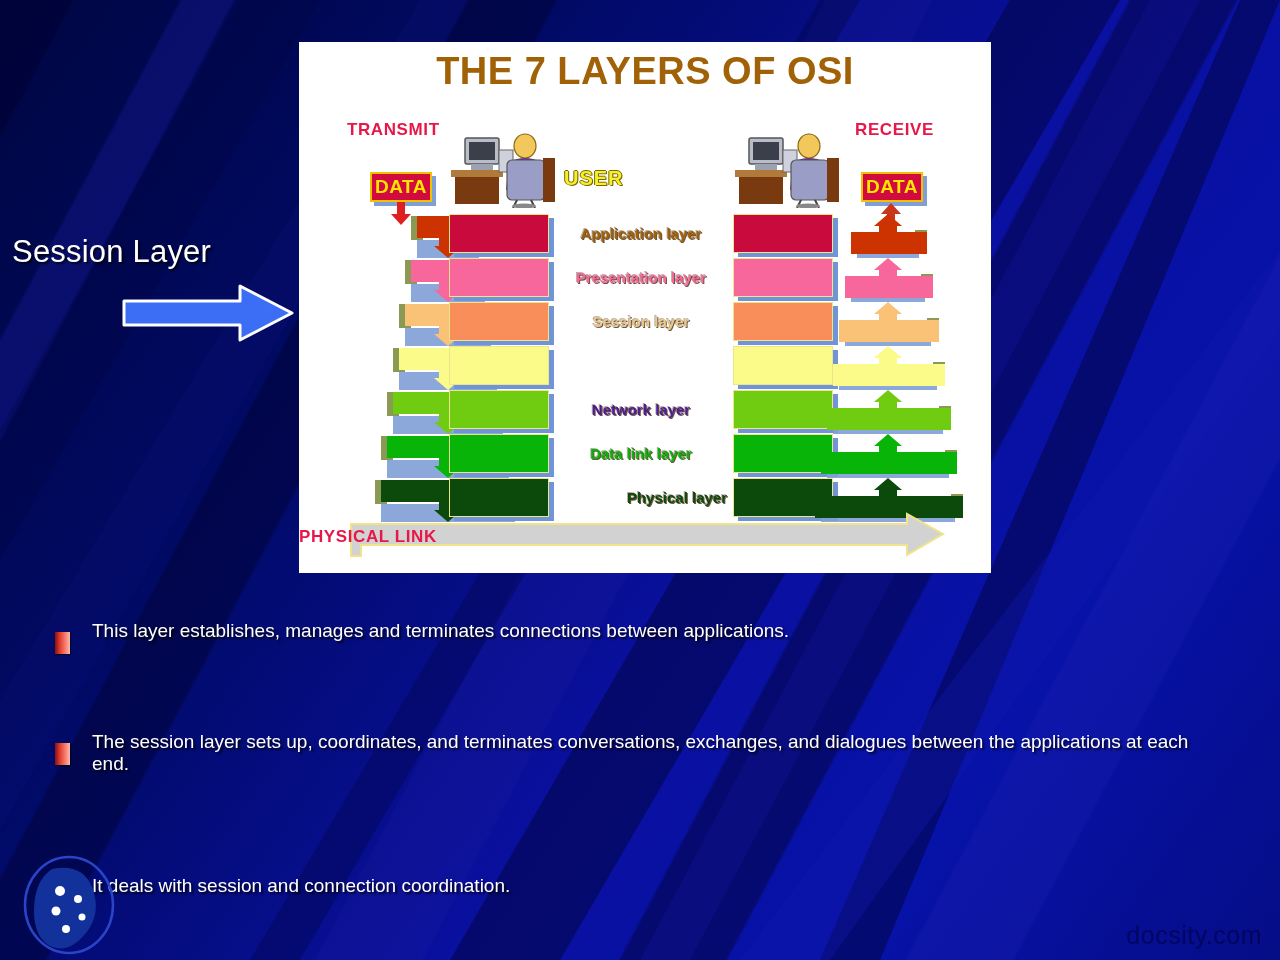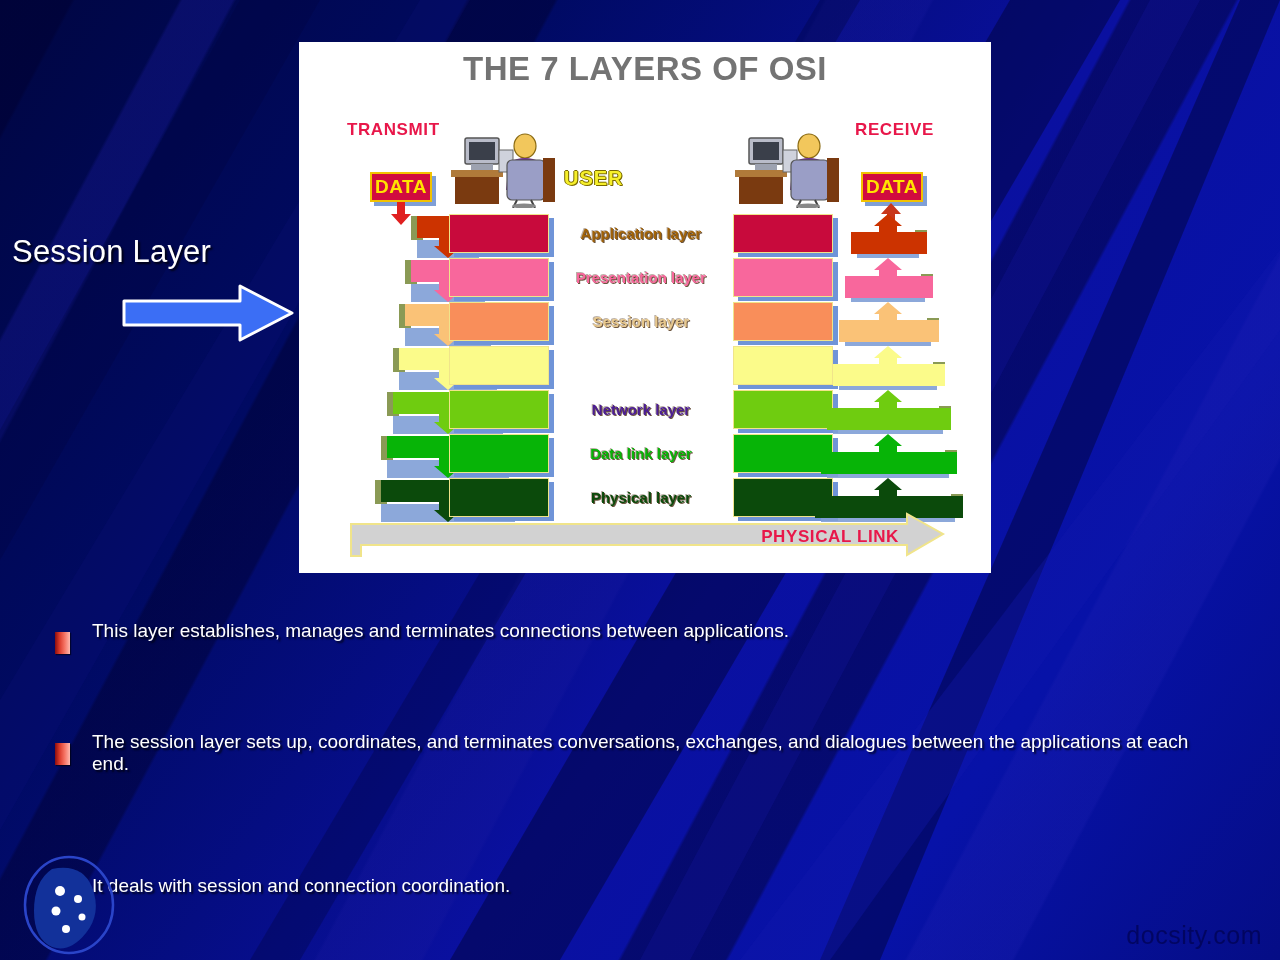--- a/index.html
+++ b/index.html
@@ -44,21 +44,21 @@
   
   #pointer-arrow{position:absolute;left:122px;top:283px;width:172px;height:60px;}
 
   
   #osi-figure{
     position:absolute;left:299px;top:42px;width:692px;height:531px;
     background:#ffffff;
   }
   .fig-title{
     position:absolute;top:8px;left:0;width:100%;text-align:center;
-    font-size:33px;font-weight:bold;color:#737373;letter-spacing:.5px;
+    font-size:38px;font-weight:bold;color:#a16207;letter-spacing:.5px;
     font-family:"Liberation Sans","DejaVu Sans",sans-serif;
   }
   .side-label{
     position:absolute;font-size:17px;font-weight:bold;color:#e8174a;
     letter-spacing:.6px;
   }
   #label-transmit{left:48px;top:78px;}
   #label-receive{left:556px;top:78px;}
   #label-user{
     position:absolute;left:265px;top:125px;font-size:20px;font-weight:bold;
@@ -87,21 +87,21 @@
     white-space:nowrap;
   }
 
   
   .tx-arrow{position:absolute;}
   .rx-arrow{position:absolute;}
 
   
   #physical-link{position:absolute;left:48px;top:470px;width:600px;height:45px;}
   #physical-link-text{
-    position:absolute;left:0;top:478px;width:600px;text-align:right;
+    position:absolute;left:0;top:478px;width:600px;text-align:left;
     font-size:17px;font-weight:bold;color:#e8174a;letter-spacing:.6px;
     line-height:34px;
   }
 
   
   .bullet-row{position:absolute;display:flex;align-items:flex-start;}
   .bullet-marker{
     width:15px;height:22px;margin-top:12px;margin-right:22px;flex:0 0 auto;
     background:linear-gradient(90deg,#8c0d0d 0%,#d93a2b 30%,#f47060 62%,#ffb9ae 100%);
     box-shadow:1px 1px 1px rgba(0,0,0,.55);
@@ -288,21 +288,21 @@
             <polygon points="69,0 83,12 78,12 78,18 138,18 138,40 2,40 2,18 60,18 60,12 55,12" fill="#07b407"></polygon>
           </svg>
         </div>
         <div class="layer-row" style="top: 436px;">
           <svg class="tx-arrow" width="164" height="44" viewBox="0 0 164 44" style="left: 74px; top: 0px;">
             <polygon points="8,26 142,26 142,44 8,44" fill="#7f9fd6" opacity="0.9"></polygon>
             <rect x="2" y="2" width="12" height="24" fill="#8a9a55"></rect>
             <polygon points="8,2 150,2 150,24 84,24 84,32 89,32 75,44 61,32 66,32 66,24 8,24" fill="#0b4a0b"></polygon>
           </svg>
           <div class="block-tx" style="background: rgb(11, 74, 11);"></div>
-          <div class="layer-name" style="color: rgb(11, 74, 11); text-shadow: rgba(60, 30, 0, 0.75) 1px 1px 0px, rgba(60, 30, 0, 0.35) -1px -1px 0px;">Physical layer</div>
+          <div class="layer-name" style="color: rgb(11, 74, 11); text-shadow: rgba(60, 30, 0, 0.75) 1px 1px 0px, rgba(60, 30, 0, 0.35) -1px -1px 0px; text-align: right;">Physical layer</div>
           <div class="block-rx" style="background: rgb(11, 74, 11);"></div>
           <svg class="rx-arrow" width="164" height="44" viewBox="0 0 164 44" style="left: 514px; top: 0px;">
             <polygon points="8,26 142,26 142,44 8,44" fill="#7f9fd6" opacity="0.9"></polygon>
             <rect x="138" y="16" width="12" height="24" fill="#8a9a55"></rect>
             <polygon points="75,0 89,12 84,12 84,18 150,18 150,40 2,40 2,18 66,18 66,12 61,12" fill="#0b4a0b"></polygon>
           </svg>
         </div>
       </div>
 
     <svg id="physical-link" viewBox="0 0 600 45">

